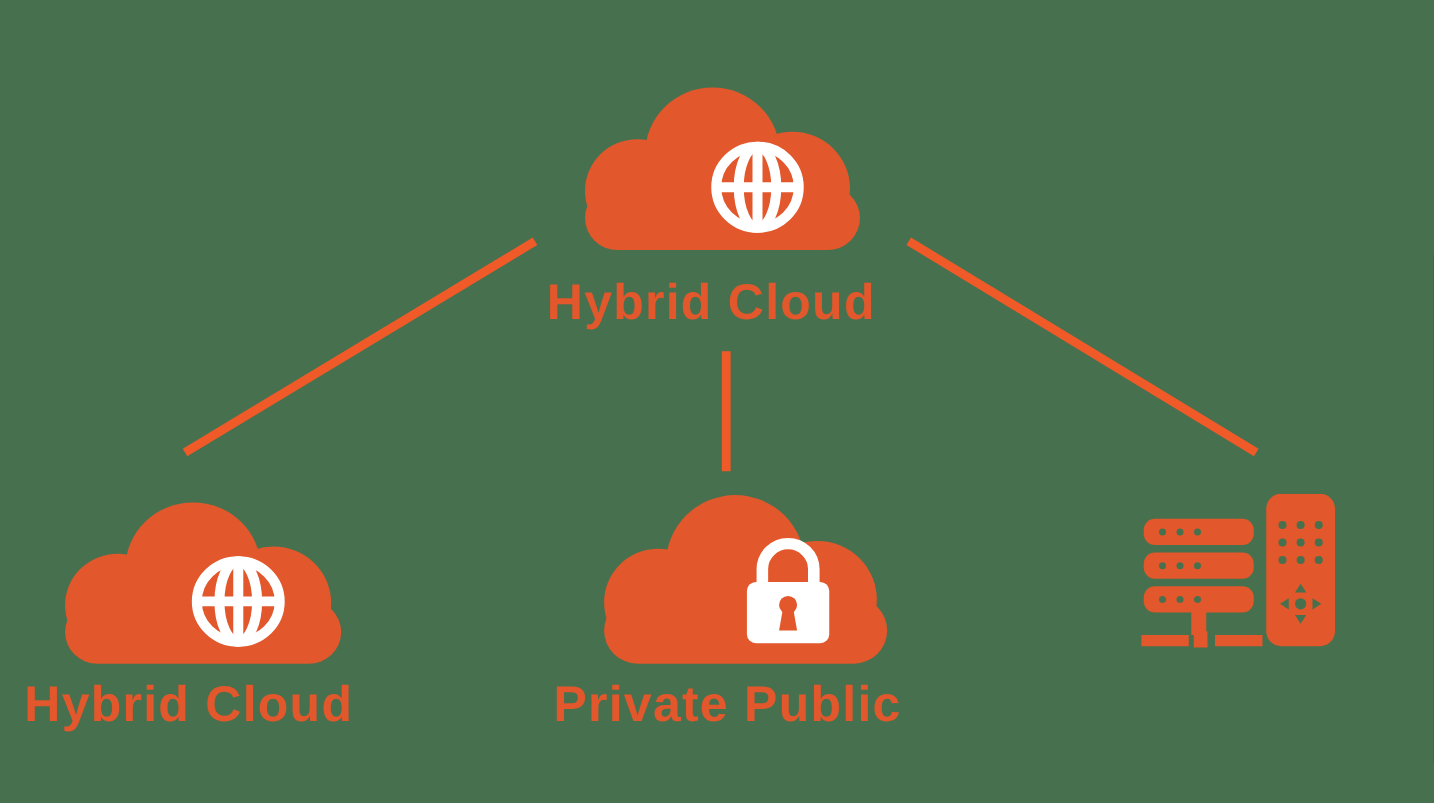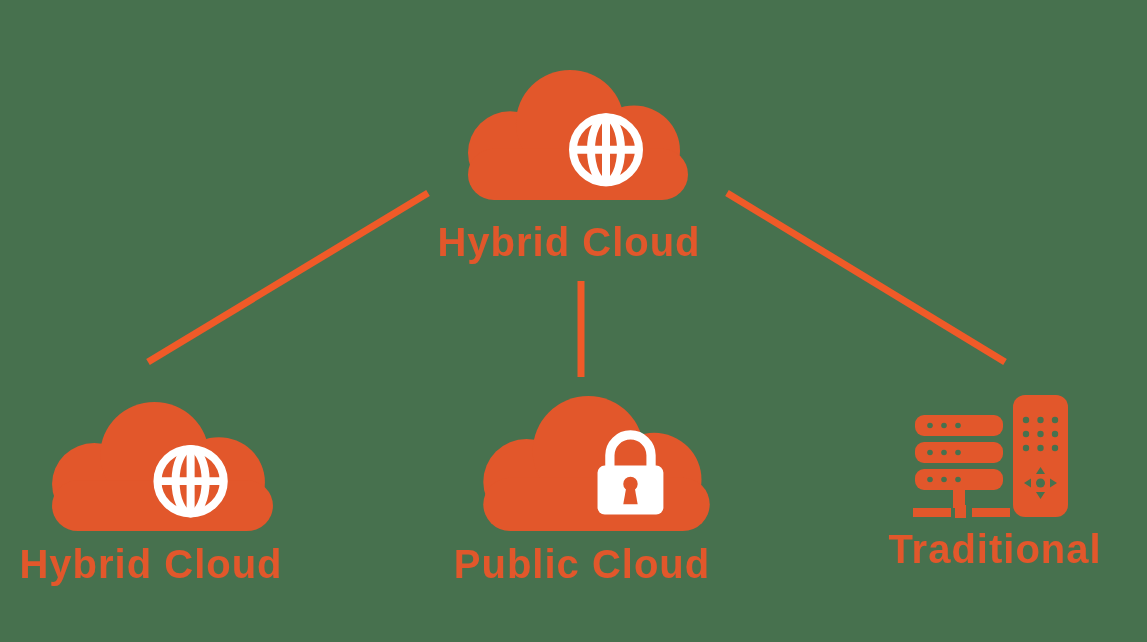--- a/index.html
+++ b/index.html
@@ -91,21 +91,21 @@
       <circle cx="176" cy="86" r="46"></circle>
       <rect x="10" y="84" width="220" height="52" rx="26"></rect>
     </g>
     <g>
       <path class="lock-stroke" d="M133 74 L133 62 A20 20 0 0 1 173 62 L173 74"></path>
       <rect class="lock-fill" x="121" y="72" width="64" height="48" rx="7"></rect>
       <circle class="lock-hole" cx="153" cy="90" r="7"></circle>
       <polygon class="lock-hole" points="149,93 146,110 160,110 157,93"></polygon>
     </g>
   </svg>
-  <div class="node-label" style="left:582px;top:542px;">Public Cloud</div>
+  <div class="node-label" style="left:582px;top:542px;">Private Public</div>
 
   <svg class="abs" style="left:913px;top:395px;width:155px;height:125px;" viewBox="0 0 155 125" preserveAspectRatio="none">
     <g>
       <rect class="rack-fill" x="2" y="20" width="88" height="21" rx="9"></rect>
       <rect class="rack-fill" x="2" y="47" width="88" height="21" rx="9"></rect>
       <rect class="rack-fill" x="2" y="74" width="88" height="21" rx="9"></rect>
       <circle class="rack-hole" cx="17" cy="30.5" r="2.8"></circle>
         <circle class="rack-hole" cx="31" cy="30.5" r="2.8"></circle>
         <circle class="rack-hole" cx="45" cy="30.5" r="2.8"></circle>
       <circle class="rack-hole" cx="17" cy="57.5" r="2.8"></circle>
@@ -131,16 +131,16 @@
         <circle class="rack-hole" cx="127.5" cy="53" r="3.2"></circle>
         <circle class="rack-hole" cx="142" cy="53" r="3.2"></circle>
       <circle class="rack-hole" cx="127.5" cy="88" r="4.5"></circle>
       <polygon class="rack-hole" points="127.5,72 123,79 132,79"></polygon>
       <polygon class="rack-hole" points="127.5,104 123,97 132,97"></polygon>
       <polygon class="rack-hole" points="111,88 118,83.5 118,92.5"></polygon>
       <polygon class="rack-hole" points="144,88 137,83.5 137,92.5"></polygon>
     </g>
   </svg>
   <div class="node-label two-line" style="left:995px;top:527px;">
-    <span>Traditional</span><br>
+    <br>
   </div>
 
 </div>
 
 </body></html>

